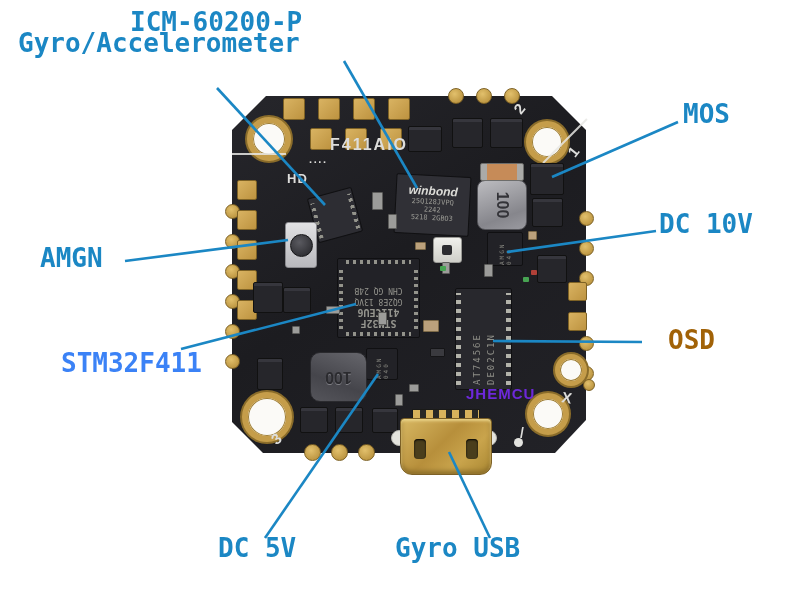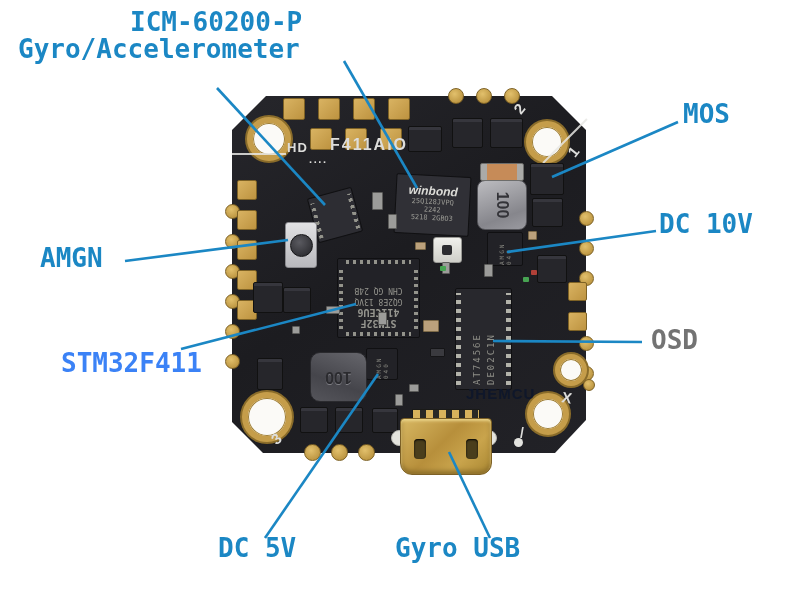--- a/index.html
+++ b/index.html
@@ -198,46 +198,46 @@
     <div style="position:absolute;left:168px;top:313px;width:90px;height:64px;">
       <div style="position:absolute;left:12px;top:0;width:66px;height:9px;background:repeating-linear-gradient(90deg,#d8b35c 0 7px,#2a2a26 7px 13px);border:1px solid #1a1a18;"></div>
       <div style="position:absolute;left:0;top:9px;width:90px;height:55px;border-radius:4px 4px 12px 12px;
                   background:linear-gradient(135deg,#d8b863 0%,#b78f3b 45%,#c9a44c 70%,#a98732 100%);
                   border:1px solid #7d6126;box-shadow:inset 0 2px 3px #ecd58a, inset 0 -3px 5px #8a6c28;">
         <div style="position:absolute;left:13px;top:20px;width:12px;height:20px;background:#4a3e1c;border-radius:4px;box-shadow:inset 0 1px 2px #000;"></div>
         <div style="position:absolute;right:13px;top:20px;width:12px;height:20px;background:#4a3e1c;border-radius:4px;box-shadow:inset 0 1px 2px #000;"></div>
       </div>
     </div>
 
-    <div class="ss" style="left:55px;top:44px;font-size:13px;letter-spacing:1px;">HD</div>
+    <div class="ss" style="left:55px;top:75px;font-size:13px;letter-spacing:1px;">HD</div>
     <div class="ss" style="left:77px;top:60px;font-size:11px;letter-spacing:1px;">····</div>
     <div class="ss" style="left:98px;top:40px;font-size:16px;letter-spacing:2px;text-align:center;">F411AIO</div>
-    <div class="ss" style="left:234px;top:289px;font-size:15px;letter-spacing:1px;color:#0f172a;">JHEMCU</div>
+    <div class="ss" style="left:234px;top:289px;font-size:15px;letter-spacing:1px;color:#6d28d9;">JHEMCU</div>
     <div class="ss" style="left:283px;top:4px;font-size:15px;transform:rotate(-52deg);">2</div>
     <div class="ss" style="left:337px;top:47px;font-size:15px;transform:rotate(-52deg);">1</div>
     <div class="ss" style="left:40px;top:334px;font-size:15px;transform:rotate(-40deg);">3</div>
     <div class="ss" style="left:330px;top:293px;font-size:15px;transform:rotate(10deg);">X</div>
     <div class="ss" style="left:288px;top:329px;font-size:14px;">/</div>
   </div>
 
   <svg id="lines" xmlns="http://www.w3.org/2000/svg">
       <line x1="217" y1="88" x2="325" y2="205" stroke="#1b87c4" stroke-width="2.6"></line>
       <line x1="344" y1="61" x2="417" y2="188" stroke="#1b87c4" stroke-width="2.6"></line>
       <line x1="678" y1="122" x2="552" y2="177" stroke="#1b87c4" stroke-width="2.6"></line>
       <line x1="656" y1="231" x2="507" y2="252" stroke="#1b87c4" stroke-width="2.6"></line>
       <line x1="642" y1="342" x2="493" y2="341" stroke="#1b87c4" stroke-width="2.6"></line>
       <line x1="125" y1="261" x2="288" y2="240" stroke="#1b87c4" stroke-width="2.6"></line>
       <line x1="181" y1="349" x2="356" y2="304" stroke="#1b87c4" stroke-width="2.6"></line>
       <line x1="265" y1="538" x2="378" y2="374" stroke="#1b87c4" stroke-width="2.6"></line>
       <line x1="490" y1="538" x2="449" y2="452" stroke="#1b87c4" stroke-width="2.6"></line>
     </svg>
   <div id="labels">
       <div class="callout-label" style="left: 130px; top: 7px; color: rgb(27, 135, 196);">ICM-60200-P</div>
-      <div class="callout-label" style="left: 18px; top: 34px; color: rgb(27, 135, 196);">Gyro/Accelerometer</div>
+      <div class="callout-label" style="left: 18px; top: 28px; color: rgb(27, 135, 196);">Gyro/Accelerometer</div>
       <div class="callout-label" style="left: 683px; top: 99px; color: rgb(27, 135, 196);">MOS</div>
       <div class="callout-label" style="left: 659px; top: 209px; color: rgb(27, 135, 196);">DC 10V</div>
-      <div class="callout-label" style="left: 651px; top: 325px; color: #737373;">OSD</div>
+      <div class="callout-label" style="left: 668px; top: 325px; color: #a16207;">OSD</div>
       <div class="callout-label" style="left: 40px; top: 243px; color: rgb(27, 135, 196);">AMGN</div>
       <div class="callout-label" style="left: 61px; top: 348px; color: #3b82f6;">STM32F411</div>
       <div class="callout-label" style="left: 218px; top: 533px; color: rgb(27, 135, 196);">DC 5V</div>
       <div class="callout-label" style="left: 395px; top: 533px; color: rgb(27, 135, 196);">Gyro USB</div>
     </div>
 </div>
 
 </body></html>

